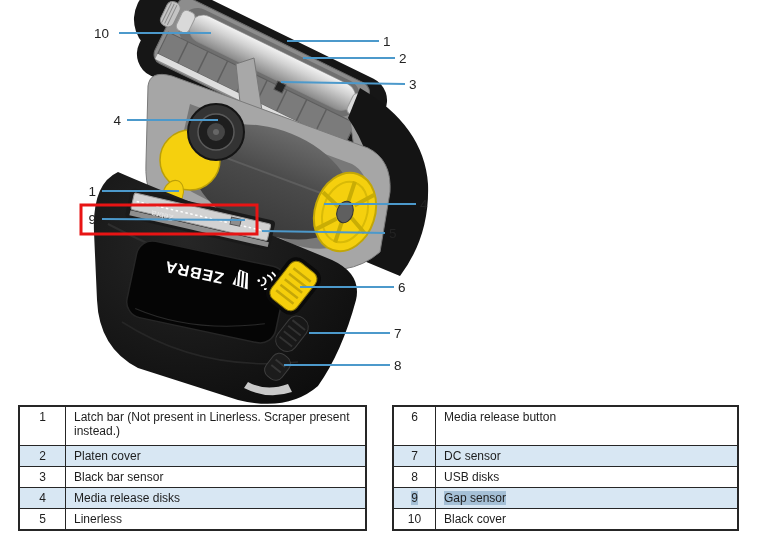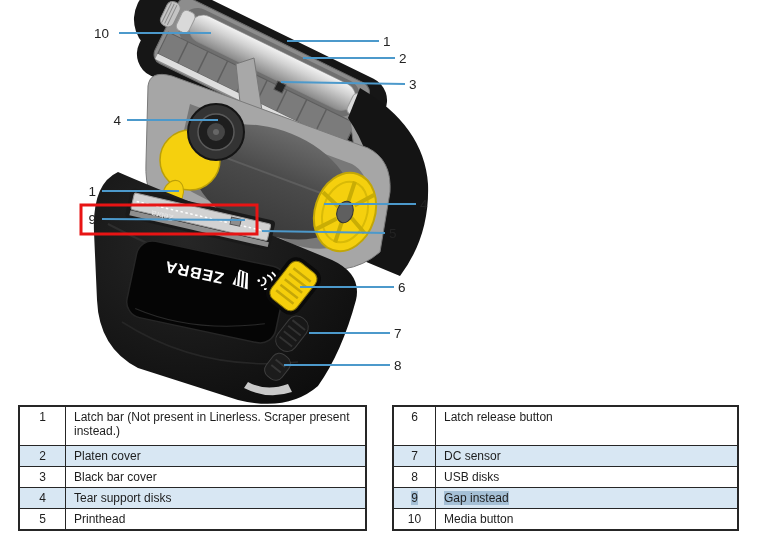--- a/index.html
+++ b/index.html
@@ -195,55 +195,55 @@
     <tr class="tall">
       <td class="num">1</td>
       <td>Latch bar (Not present in Linerless. Scraper present instead.)</td>
     </tr>
     <tr class="std shaded">
       <td class="num">2</td>
       <td>Platen cover</td>
     </tr>
     <tr class="std">
       <td class="num">3</td>
-      <td>Black bar cover</td>
+      <td>Black bar sensor</td>
     </tr>
     <tr class="std shaded">
       <td class="num">4</td>
-      <td>Tear support disks</td>
+      <td>Media release disks</td>
     </tr>
     <tr class="std">
       <td class="num">5</td>
-      <td>Printhead</td>
+      <td>Linerless</td>
     </tr>
   </tbody>
 </table>
 
 <table id="table-right" class="parts-table">
   <tbody>
     <tr class="tall">
       <td class="num">6</td>
-      <td>Latch release button</td>
+      <td>Media release button</td>
     </tr>
     <tr class="std shaded">
       <td class="num">7</td>
       <td>DC sensor</td>
     </tr>
     <tr class="std">
       <td class="num">8</td>
       <td>USB disks</td>
     </tr>
     <tr class="std shaded">
       <td class="num">
         <span class="sel">9</span>
       </td>
       <td>
-        <span class="sel">Gap instead</span>
+        <span class="sel">Gap sensor</span>
       </td>
     </tr>
     <tr class="std">
       <td class="num">10</td>
-      <td>Media button</td>
+      <td>Black cover</td>
     </tr>
   </tbody>
 </table>
 
 </div>
 
 </body></html>

